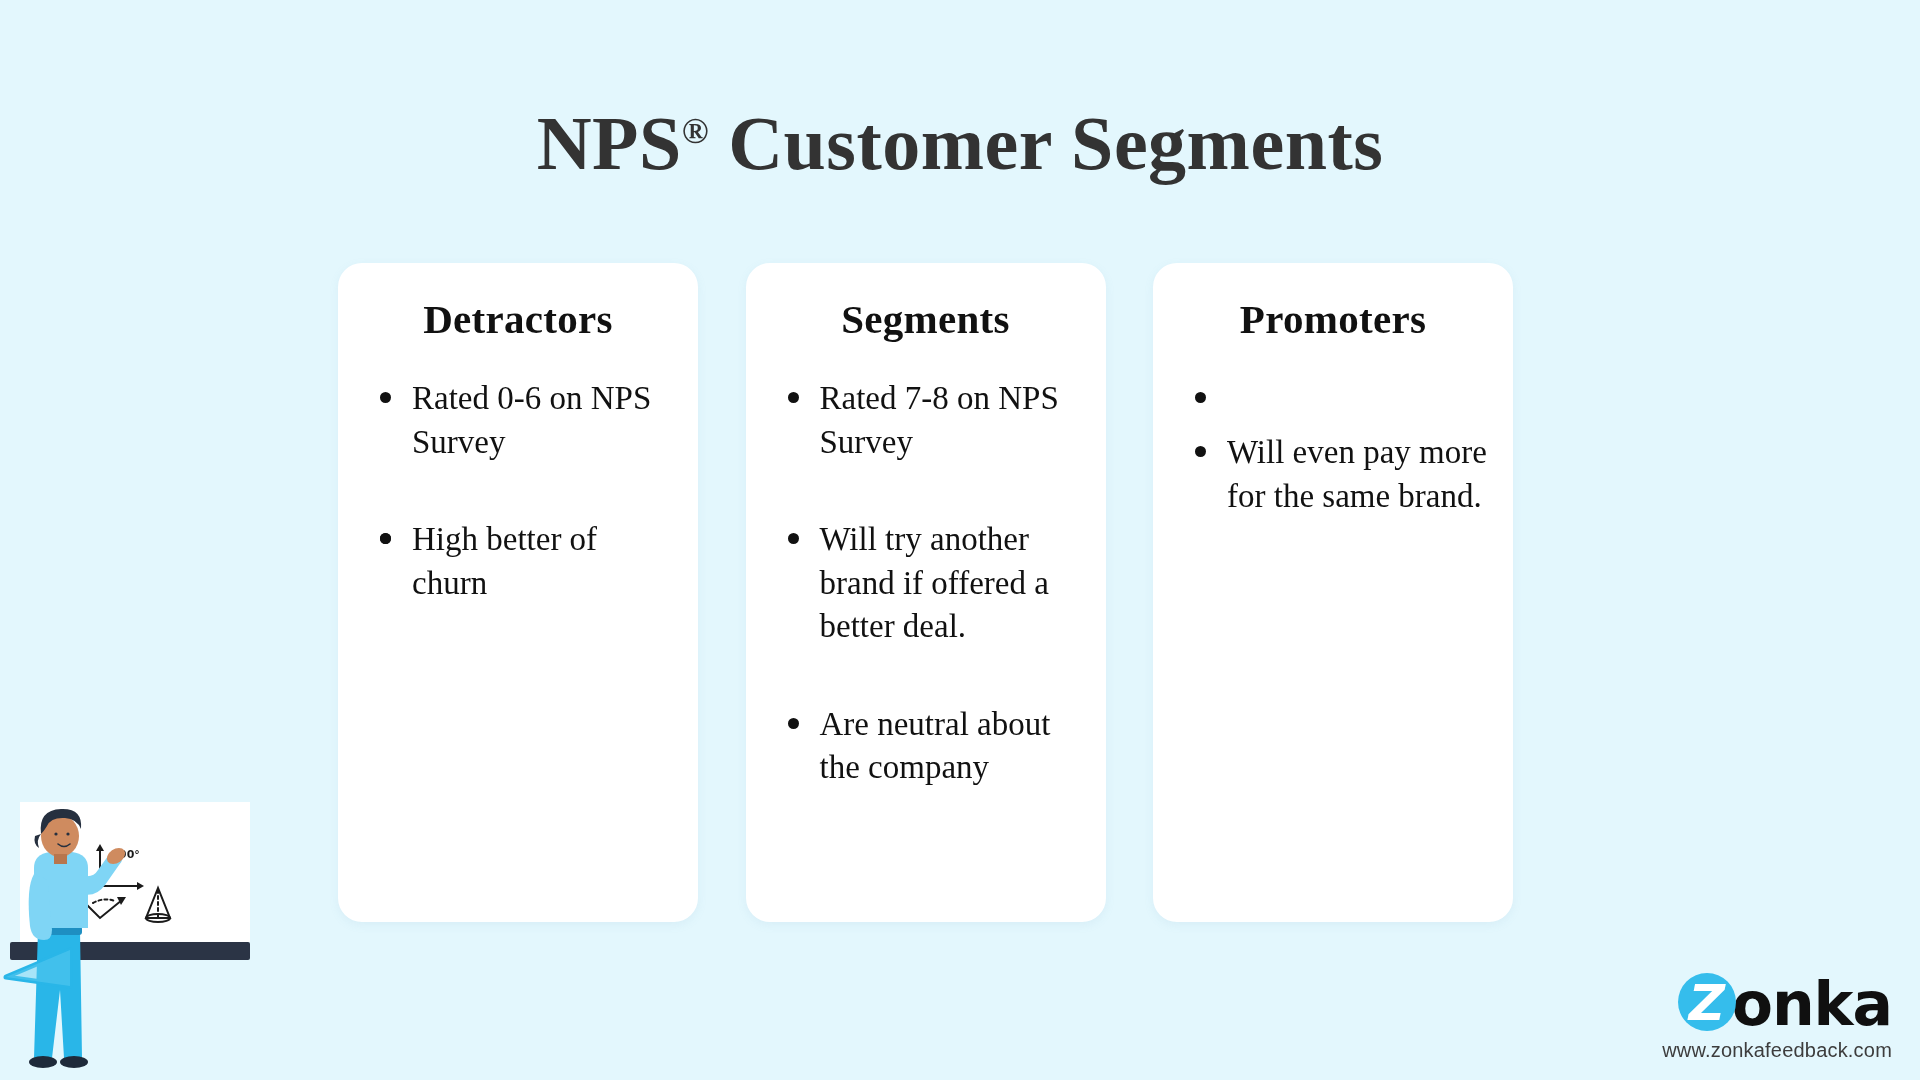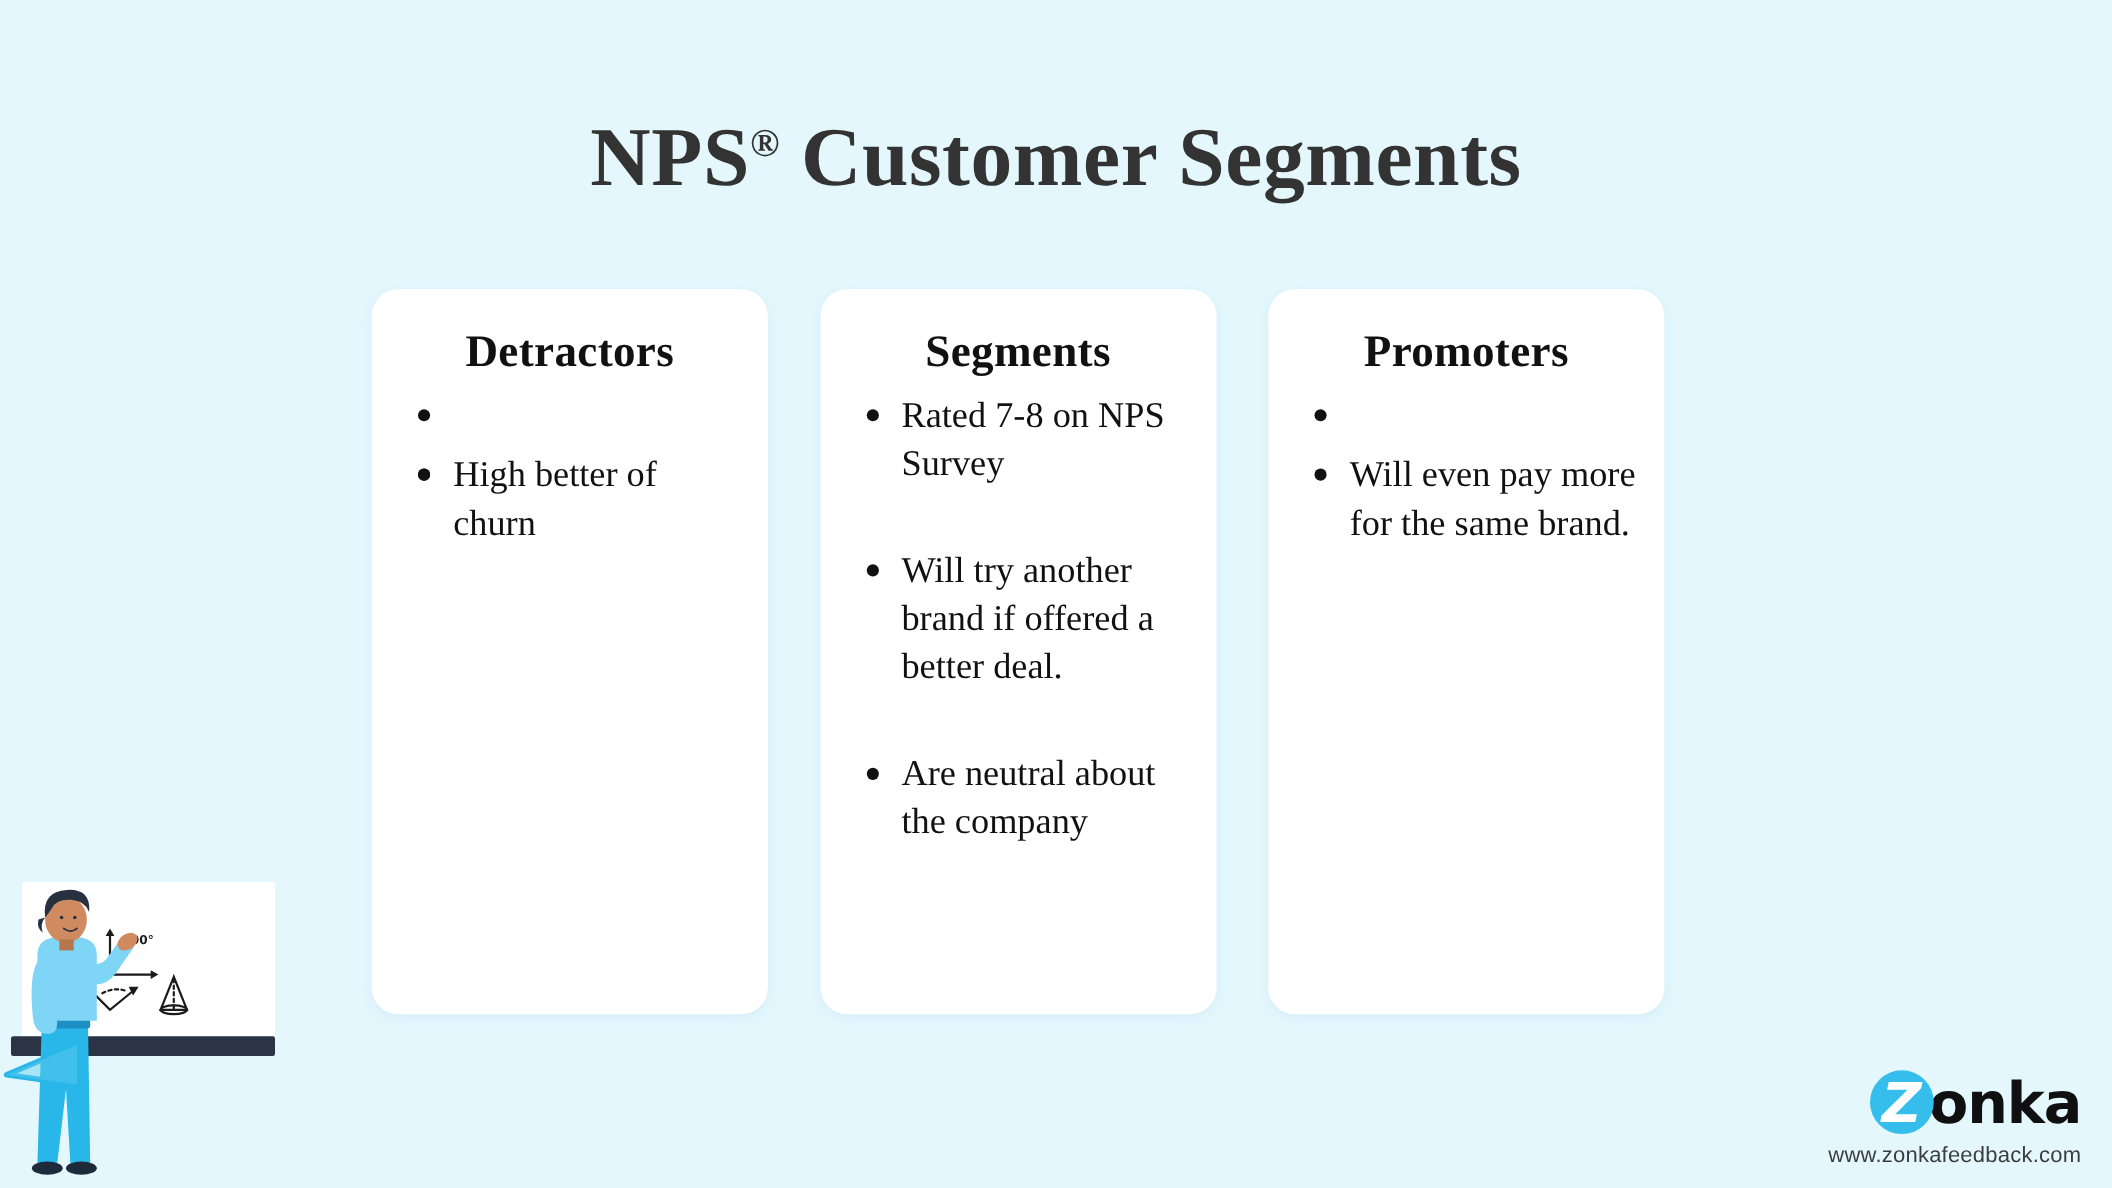--- a/index.html
+++ b/index.html
@@ -58,21 +58,21 @@
     display:flex;
     flex-direction:column;
   }
 
   .card-title {
     text-align:center;
     font-family:"Liberation Serif", serif;
     font-weight:bold;
     font-size:41px;
     color:#111111;
-    margin-bottom:14px;
+    margin-bottom:34px;
     letter-spacing:0.3px;
   }
 
   .card-list {
     list-style:none;
     padding-left:12px;
   }
 
   .card-list li {
     position:relative;
@@ -136,21 +136,21 @@
     font-family:"DejaVu Sans", sans-serif;
     font-weight:bold;
     font-style:italic;
     font-size:50px;
     line-height:54px;
     color:#ffffff;
   }
   .brand-logo-word {
     font-family:"DejaVu Sans", sans-serif;
     font-weight:bold;
-    font-size:52px;
+    font-size:60px;
     letter-spacing:-1px;
     color:#101010;
     margin-left:-8px;
     line-height:52px;
     text-align:center;
   }
   .brand-url {
     font-family:"Liberation Sans", sans-serif;
     font-size:20px;
     color:#3d3d3d;
@@ -164,20 +164,21 @@
   <span>NPS</span><span class="reg">®</span><span> Customer Segments</span>
 </h1>
 
 <div class="cards">
 
   <div class="card">
     <div class="card-title">Detractors</div>
     <ul class="card-list">
       <li>
         <span class="bullet"></span>
+        <span>Rated 0-6 on NPS Survey</span>
       </li>
       <li>
         <span class="bullet"></span>
       </li>
       <li>
         <span class="bullet"></span>
         <span>High better of churn</span>
       </li>
     </ul>
   </div>

